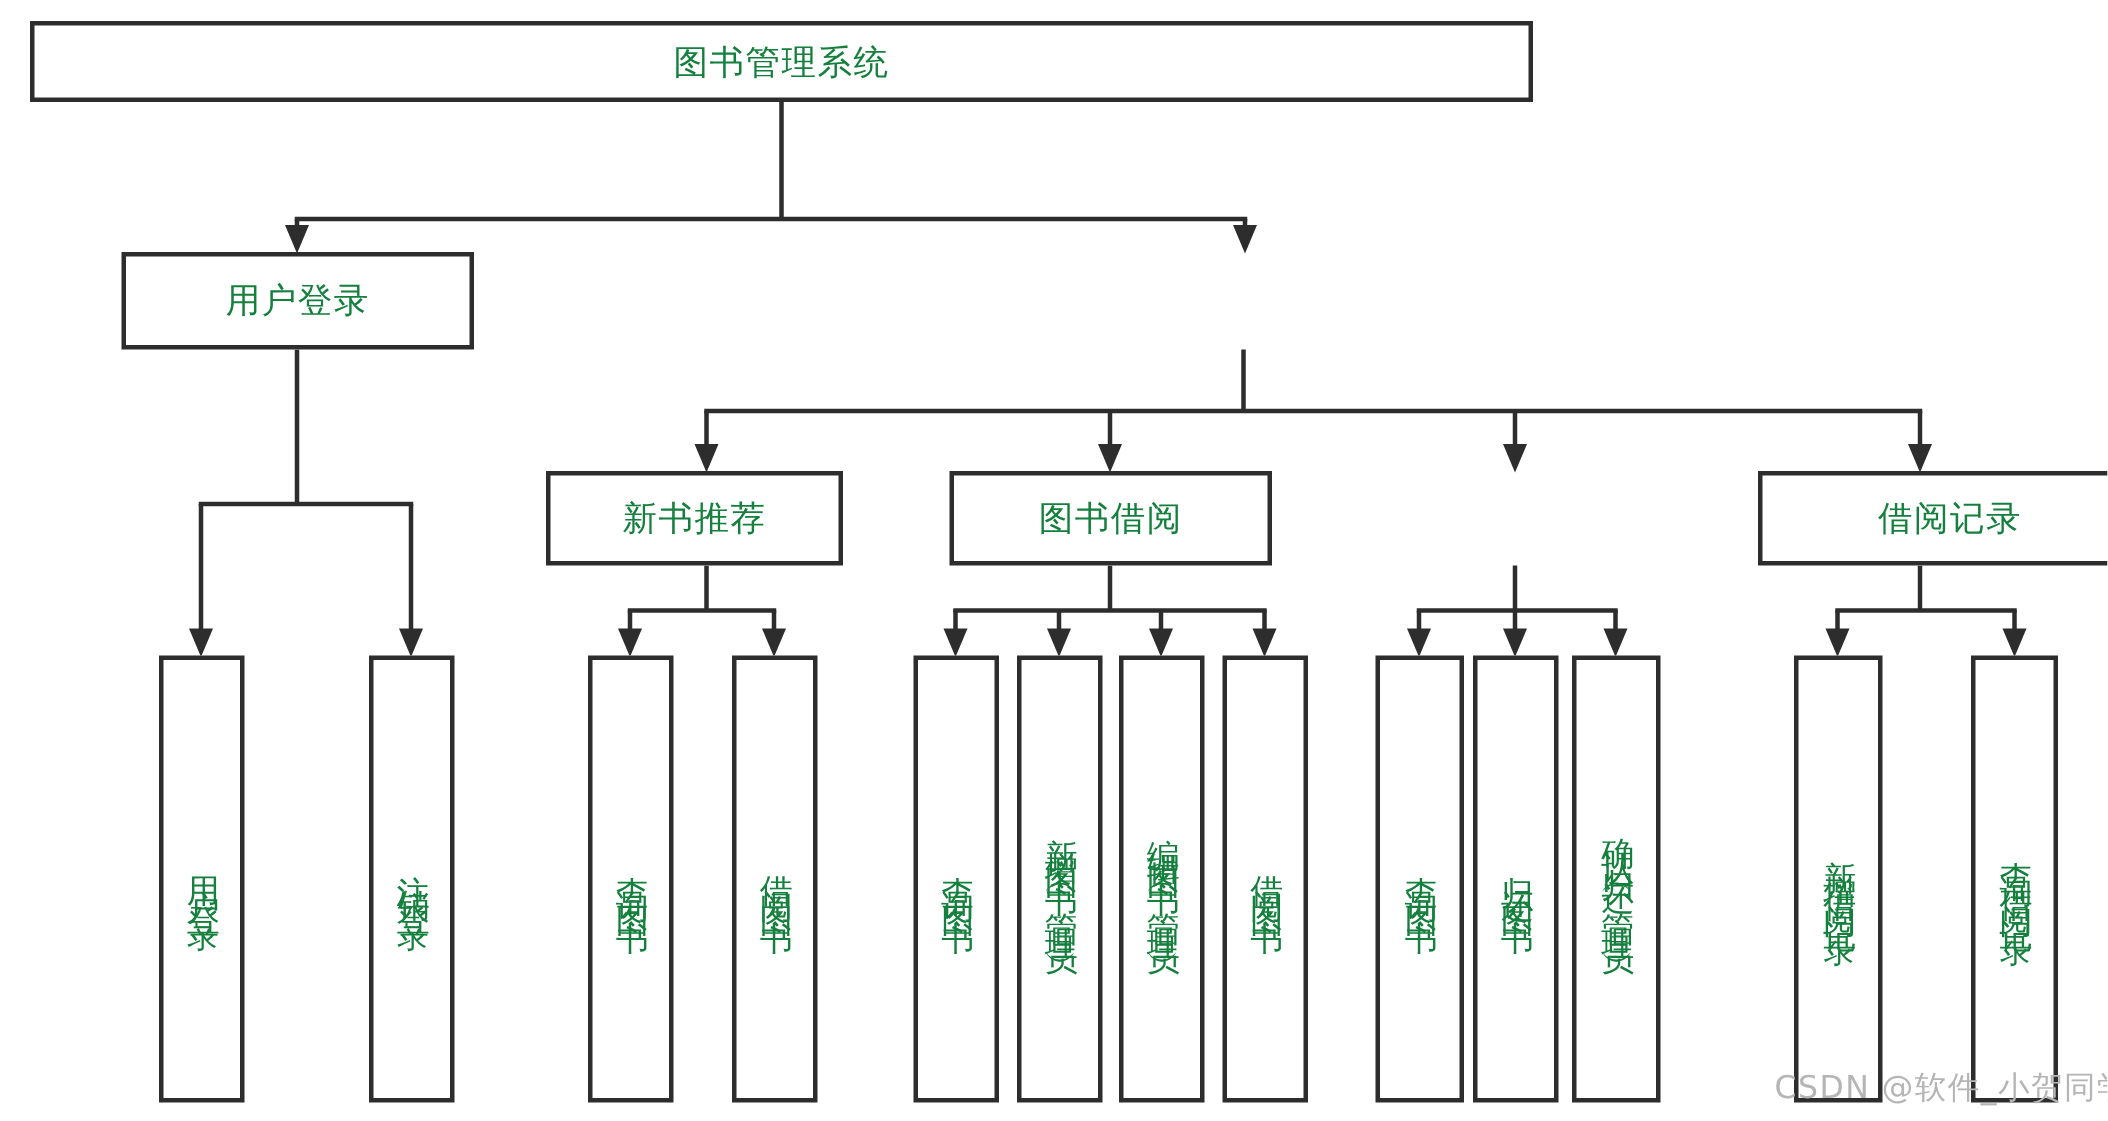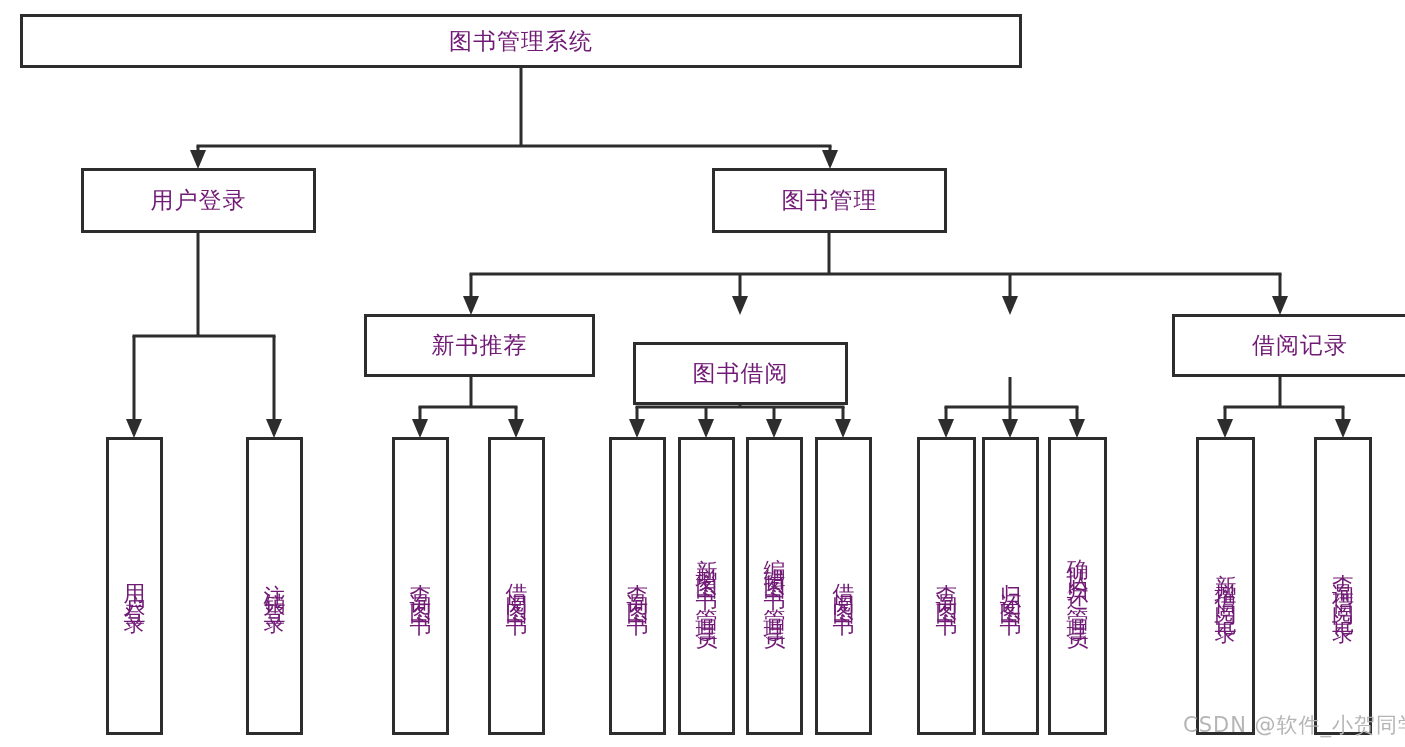--- a/index.html
+++ b/index.html
@@ -2,21 +2,21 @@
 <html><head>
 <meta charset="utf-8">
 <style>
   html,body{margin:0;padding:0;background:#ffffff;}
   #canvas{
     position:relative;width:1405px;height:747px;background:#ffffff;overflow:hidden;
     font-family:"DejaVu Sans","Liberation Sans",sans-serif;
   }
   .node{
     position:absolute;box-sizing:border-box;background:#ffffff;
-    border:3px solid #2d2d2d;color:#701a75;
+    border:3px solid #2d2d2d;color:#15803d;
     display:flex;align-items:center;justify-content:center;
     font-size:23px;letter-spacing:1px;white-space:nowrap;z-index:2;
   }
   .vnode{
     writing-mode:vertical-rl;text-orientation:mixed;
     font-size:22px;letter-spacing:10px;line-height:1;white-space:normal;
   }
   #wires{position:absolute;left:0;top:0;z-index:1;}
   #wires line{stroke:#2d2d2d;stroke-width:3;}
   #wires polygon{fill:#2d2d2d;stroke:none;}
@@ -88,24 +88,23 @@
     <line x1="1223.5" y1="407" x2="1344.5" y2="407"></line>
     <line x1="1225" y1="407" x2="1225" y2="433"></line>
     <polygon points="1217,419 1233,419 1225,438"></polygon>
     <line x1="1343" y1="407" x2="1343" y2="433"></line>
     <polygon points="1335,419 1351,419 1343,438"></polygon>
   </svg>
 
   <div class="node" style="left:20px;top:14px;width:1002px;height:54px;">图书管理系统</div>
 
   <div class="node" style="left:81px;top:168px;width:235px;height:65px;">用户登录</div>
-  <div class="node" style="left:712px;top:168px;width:235px;height:65px;">图书管理</div>
 
-  <div class="node" style="left:364px;top:314px;width:231px;height:63px;">新书推荐</div>
-  <div class="node" style="left:633px;top:314px;width:215px;height:63px;margin-top:28px;">图书借阅</div>
+  <div class="node" style="left:364px;top:314px;width:198px;height:63px;">新书推荐</div>
+  <div class="node" style="left:633px;top:314px;width:215px;height:63px;">图书借阅</div>
   <div class="node" style="left:1172px;top:314px;width:256px;height:63px;">借阅记录</div>
 
   <div class="node vnode" style="left:106px;top:437px;width:57px;height:298px;">用户登录</div>
   <div class="node vnode" style="left:246px;top:437px;width:57px;height:298px;">注销登录</div>
 
   <div class="node vnode" style="left:392px;top:437px;width:57px;height:298px;">查询图书</div>
   <div class="node vnode" style="left:488px;top:437px;width:57px;height:298px;">借阅图书</div>
 
   <div class="node vnode" style="left:609px;top:437px;width:57px;height:298px;">查询图书</div>
   <div class="node vnode" style="left:678px;top:437px;width:57px;height:298px;">新增图书（管理员）</div>

